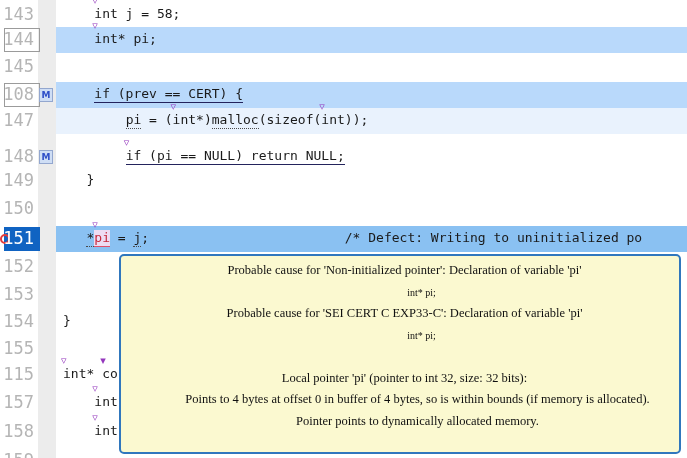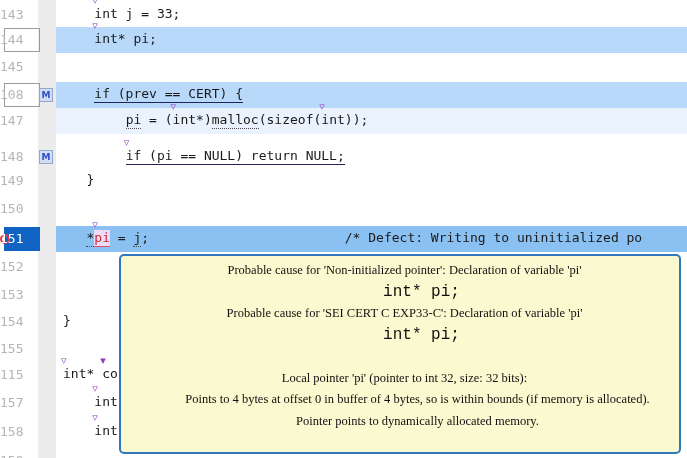--- a/index.html
+++ b/index.html
@@ -13,22 +13,22 @@
   .row{position:absolute;left:0;width:687px;height:26px;}
   .code{
     position:absolute;left:56px;right:0;top:0;bottom:0;
     padding:4px 0 0 7px;white-space:pre;font-size:13px;line-height:16px;
     color:var(--code-text);
   }
   .hl-light .code{background:var(--hl-light);}
   .hl-faint .code{background:var(--hl-faint);}
   .hl-strong .code{background:var(--hl-strong);}
   .num{
-    position:absolute;left:0;top:5px;width:34px;text-align:left;
-    font-size:13px;line-height:15px;color:var(--line-number);
+    position:absolute;left:0;top:5px;width:34px;text-align:right;
+    font-size:17px;line-height:15px;color:var(--line-number);
   }
   .numbox{position:absolute;left:4px;top:1px;width:34px;height:22px;border:1px solid #9b9b9b;}
   .numbox.sel{background:var(--selected-line-bg);border-color:var(--selected-line-bg);}
   .row.selected .num{color:#ffffff;}
   .bullet{
     position:absolute;left:0px;top:8px;width:6px;height:6px;
     border:2px solid var(--bullet-red);border-radius:50%;background:transparent;
   }
   .badge{
     position:absolute;left:39px;top:6px;width:12px;height:12px;
@@ -52,32 +52,32 @@
     position:absolute;left:119px;top:254px;width:562px;height:200px;
     box-sizing:border-box;background:var(--tooltip-bg);
     border:2px solid var(--tooltip-border);border-radius:5px;
     padding:4px 0 0 9px;overflow:hidden;z-index:10;
   }
   .tt-line{
     height:21.5px;line-height:21.5px;white-space:nowrap;
     font-family:"Liberation Serif","DejaVu Serif",serif;
     font-size:12.5px;color:#101010;text-align:center;
   }
-  .tt-line.mono{font-family:Liberation Mono, monospace;font-size:16px;}
+  .tt-line.mono{font-family:Liberation Serif, serif;font-size:10px;}
   .tt-line.ind1{padding-left:34px;}
   .tt-line.ind2{padding-left:26px;}
 </style>
 </head>
 <body>
 
 <div id="editor">
   <div id="gutter-strip"></div>
 
 <div class="row" style="top: 2px;">
-      <div class="code">    <span class="tk">int<span class="tri">▿</span></span><span class="tk"> j = 33;</span></div>
+      <div class="code">    <span class="tk">int<span class="tri">▿</span></span><span class="tk"> j = 58;</span></div>
       <div class="num">143</div>
     </div>
     <div class="row hl-light" style="top: 27px;">
       <div class="code">    <span class="tk">int*<span class="tri">▿</span></span><span class="tk"> pi;</span></div>
       <div class="numbox"></div>
       <div class="num">144</div>
     </div>
     <div class="row" style="top: 54px;">
       <div class="code"></div>
       <div class="num">145</div>

